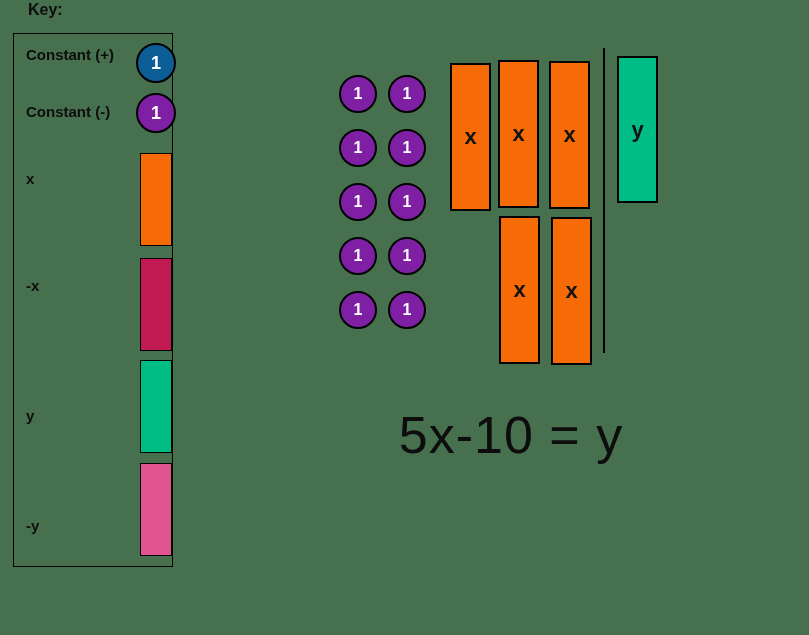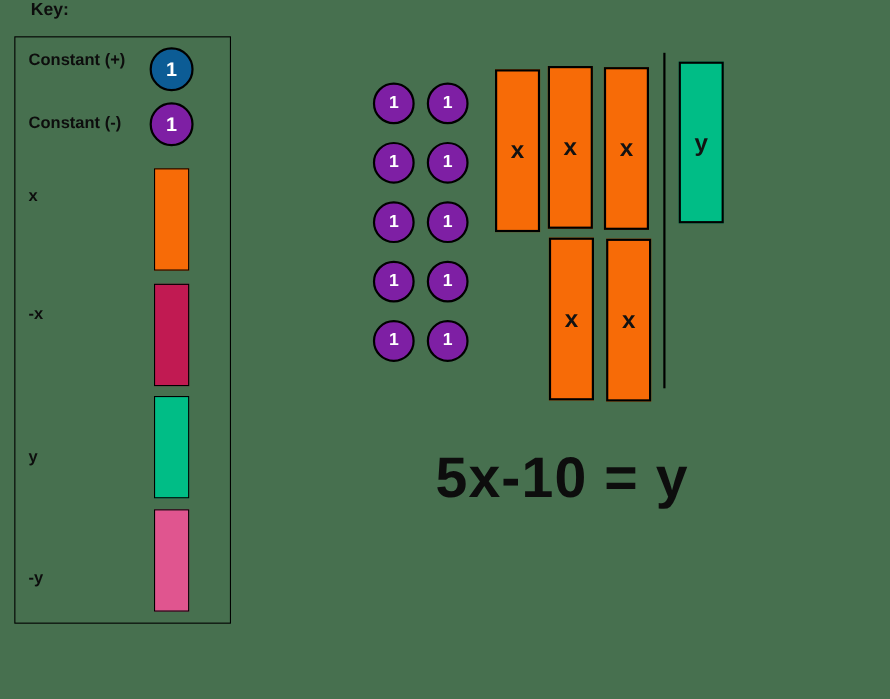--- a/index.html
+++ b/index.html
@@ -13,21 +13,21 @@
   }
   .canvas{position:absolute;left:0;top:0;width:809px;height:635px;}
 
   
   .key-title{
     position:absolute;left:28px;top:1px;
     font-size:16px;font-weight:700;color:#0d0d0d;
   }
   .key-box{
     position:absolute;left:13px;top:33px;
-    width:197px;height:534px;
+    width:160px;height:534px;
     border:1.5px solid #000;
     box-sizing:border-box;
   }
   .key-label{
     position:absolute;left:12px;
     font-size:15px;font-weight:700;color:#0d0d0d;
     line-height:20px;white-space:nowrap;
   }
   .key-circle{
     position:absolute;left:122px;
@@ -68,21 +68,21 @@
   }
   .x-tile{background:#F76B07;}
   .y-tile{background:#00BD86;height:147px;}
   .equals-divider{
     position:absolute;left:603px;top:48px;
     width:2px;height:305px;background:#000;
   }
   .equation{
     position:absolute;left:370px;top:405px;width:282px;
     text-align:center;
-    font-size:52px;font-weight:700;color:#0d0d0d;
+    font-size:52px;font-weight:400;color:#0d0d0d;
     letter-spacing:1px;
   }
 </style>
 </head>
 <body>
 
 <div class="canvas">
 
   <div class="key-title">Key:</div>
 

